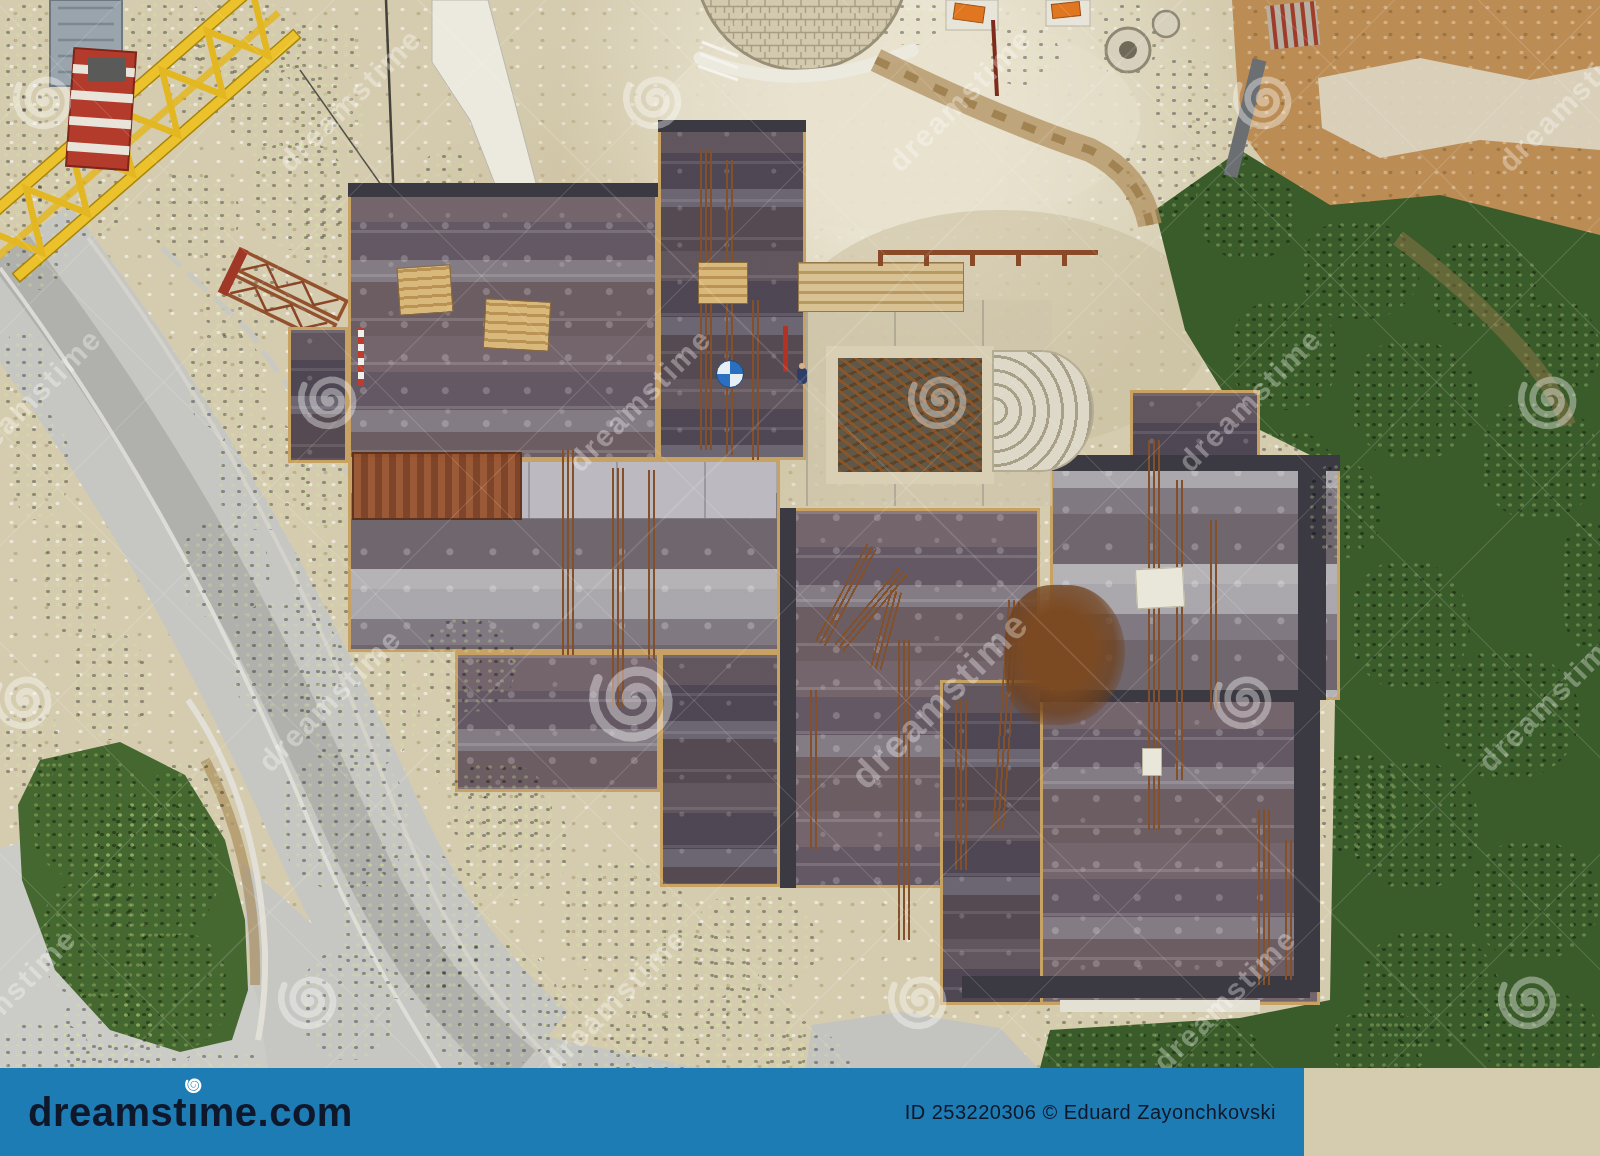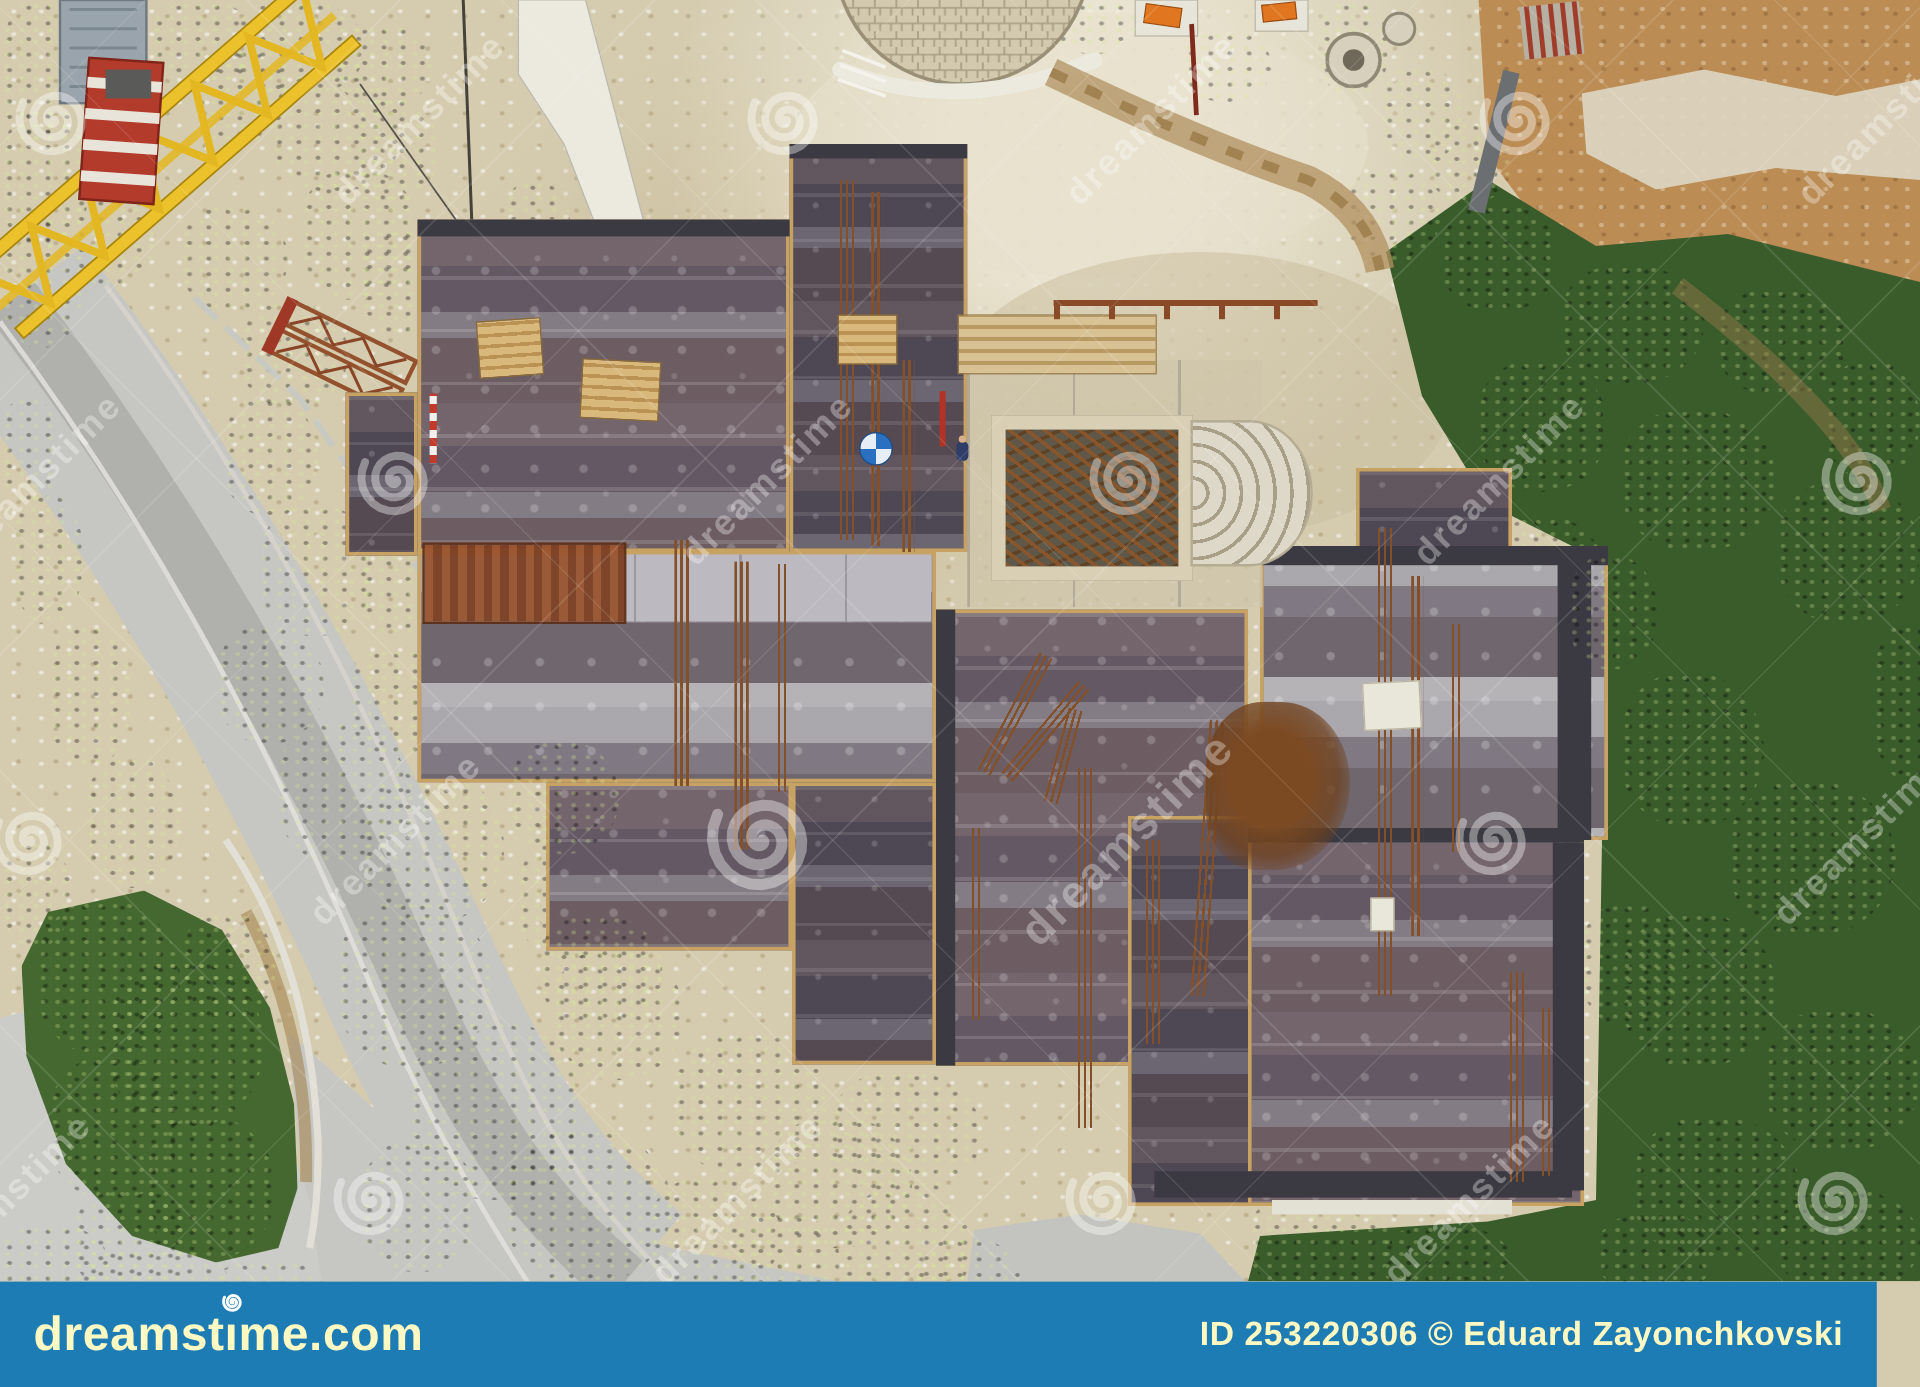--- a/index.html
+++ b/index.html
@@ -74,26 +74,26 @@
   .worker::before{content:"";position:absolute;left:2px;top:-5px;width:6px;height:6px;border-radius:50%;background:#d8b08a;}
   .wallw{position:absolute;background:#e3e0d4;}
   
   .wm-lines{left:0;top:0;width:1600px;height:1068px;
     background-image:repeating-linear-gradient(45deg, rgba(255,255,255,.10) 0 1.5px, transparent 1.5px 150px),
                      repeating-linear-gradient(-45deg, rgba(255,255,255,.10) 0 1.5px, transparent 1.5px 150px);}
   .wm-text{position:absolute;font-weight:700;font-size:30px;letter-spacing:2px;color:rgba(255,255,255,.33);
     transform:translate(-50%,-50%) rotate(-45deg);white-space:nowrap;}
   .wm-spiral{position:absolute;transform:translate(-50%,-50%);}
   
-  .bar{position:absolute;left:0;top:1068px;width:1564px;height:88px;background:#1e7cb4;
-    display:flex;align-items:center;justify-content:space-between;padding:0 28px;box-sizing:border-box;color:#fef9c3;}
+  .bar{position:absolute;left:0;top:1068px;width:1304px;height:88px;background:#1e7cb4;
+    display:flex;align-items:center;justify-content:space-between;padding:0 28px;box-sizing:border-box;color:#0f172a;}
   .logo{position:relative;font-weight:700;font-size:40px;letter-spacing:.5px;}
   .logo-i{position:relative;display:inline-block;}
   .logo-i svg{position:absolute;left:-4px;top:-16px;}
-  .credit{font-weight:700;font-size:28px;letter-spacing:.5px;text-align:center;}
+  .credit{font-weight:400;font-size:20px;letter-spacing:.5px;text-align:center;}
 </style>
 </head>
 <body>
 
 <div class="stage">
   <div class="photo">
 
     <div class="abs sand"></div>
     <div class="abs dirt-tr"></div>
     <div class="abs rubble"></div>

